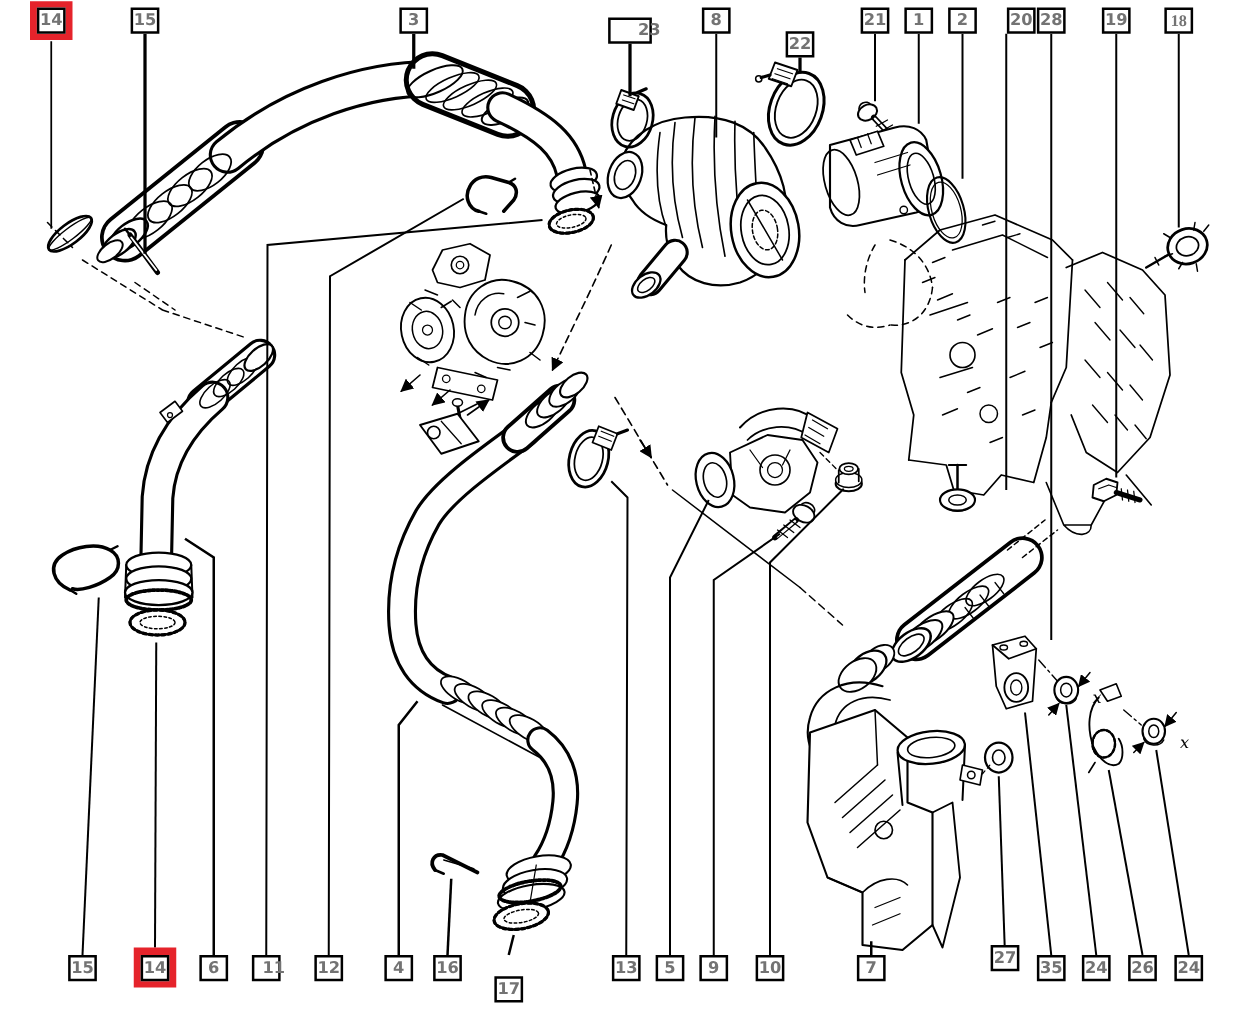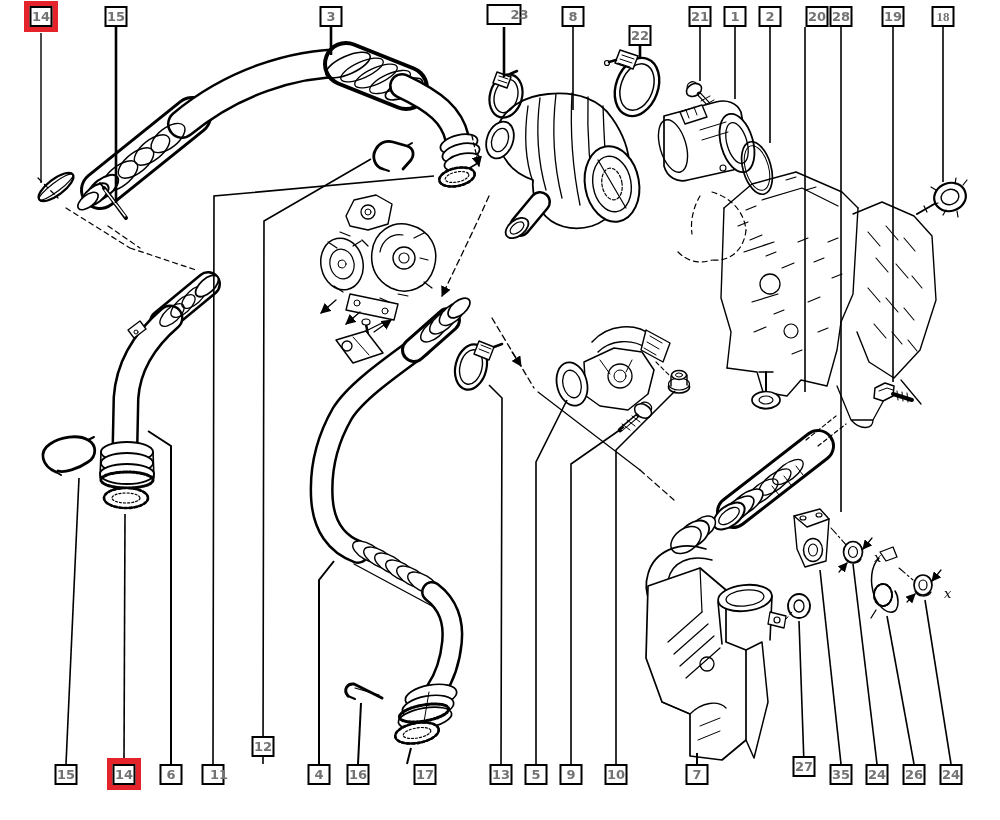--- a/index.html
+++ b/index.html
@@ -430,39 +430,39 @@
       <polyline points="951,764 925,600" fill="none" stroke="#000000" stroke-width="1.6"></polyline>
       <text x="874" y="562" class="anno">x</text>
       <text x="944" y="598" class="anno">x</text>
     </svg>
 
 <div id="callout-container">
       <div class="callout-pad" style="left: 41px; top: 1px; height: 31px; background: rgb(229, 35, 43);"></div>
       <div class="callout" style="left: 41px; top: 6px;">14</div>
       <div class="callout" style="left: 116px; top: 6px;">15</div>
       <div class="callout" style="left: 331px; top: 6px;">3</div>
-      <div class="callout" style="left: 504px; top: 4px; padding-left: 31px;">23</div>
+      <div class="callout" style="left: 504px; top: 14px; padding-left: 31px;">23</div>
       <div class="callout" style="left: 573px; top: 6px;">8</div>
       <div class="callout" style="left: 640px; top: 6px; margin-top: 19px;">22</div>
       <div class="callout" style="left: 700px; top: 6px;">21</div>
       <div class="callout" style="left: 735px; top: 6px;">1</div>
       <div class="callout" style="left: 770px; top: 6px;">2</div>
       <div class="callout" style="left: 805px; top: 6px; margin-left: 12px;">20</div>
       <div class="callout" style="left: 841px; top: 6px;">28</div>
       <div class="callout" style="left: 893px; top: 6px;">19</div>
       <div class="callout" style="left: 943px; top: 6px; font-family: Liberation Serif, serif;">18</div>
       <div class="callout" style="left: 66px; top: 764px;">15</div>
       <div class="callout-pad" style="left: 124px; top: 758px; height: 32px; background: rgb(229, 35, 43);"></div>
       <div class="callout" style="left: 124px; top: 764px;">14</div>
       <div class="callout" style="left: 171px; top: 764px;">6</div>
       <div class="callout" style="left: 213px; top: 764px; padding-left: 12px;">11</div>
-      <div class="callout" style="left: 263px; top: 736px;">12</div>
+      <div class="callout" style="left: 263px; top: 764px;">12</div>
       <div class="callout" style="left: 319px; top: 764px;">4</div>
       <div class="callout" style="left: 358px; top: 764px;">16</div>
-      <div class="callout" style="left: 407px; top: 764px; margin-left: 18px;">17</div>
+      <div class="callout" style="left: 407px; top: 781px;">17</div>
       <div class="callout" style="left: 501px; top: 764px;">13</div>
       <div class="callout" style="left: 536px; top: 764px;">5</div>
       <div class="callout" style="left: 571px; top: 764px;">9</div>
       <div class="callout" style="left: 616px; top: 764px;">10</div>
       <div class="callout" style="left: 697px; top: 764px;">7</div>
       <div class="callout" style="left: 804px; top: 720px; margin-top: 36px;">27</div>
       <div class="callout" style="left: 841px; top: 764px;">35</div>
       <div class="callout" style="left: 877px; top: 764px;">24</div>
       <div class="callout" style="left: 914px; top: 764px;">26</div>
       <div class="callout" style="left: 951px; top: 764px;">24</div>

